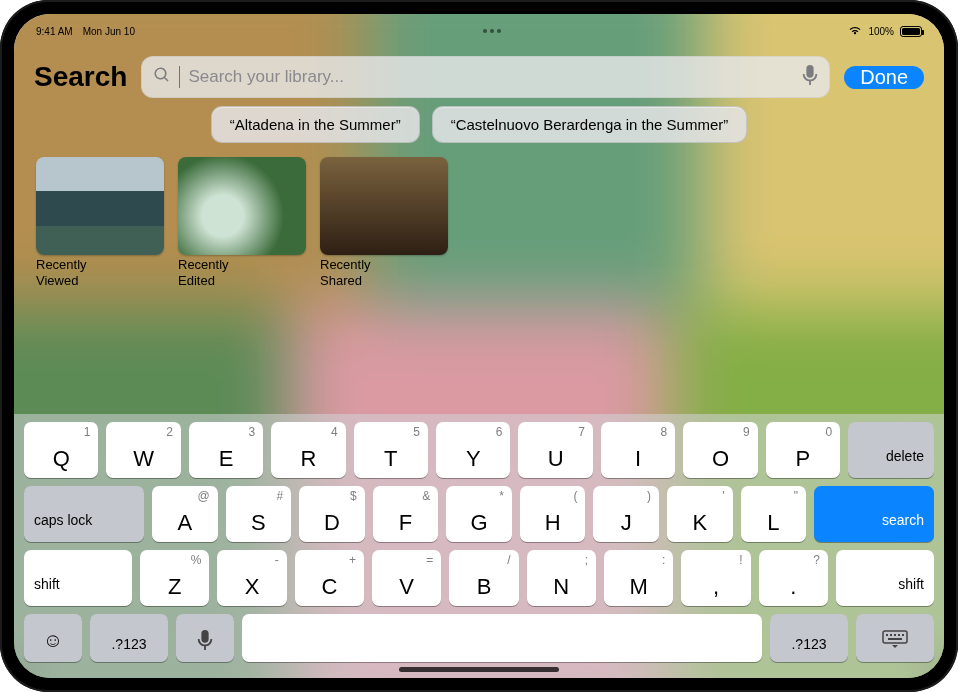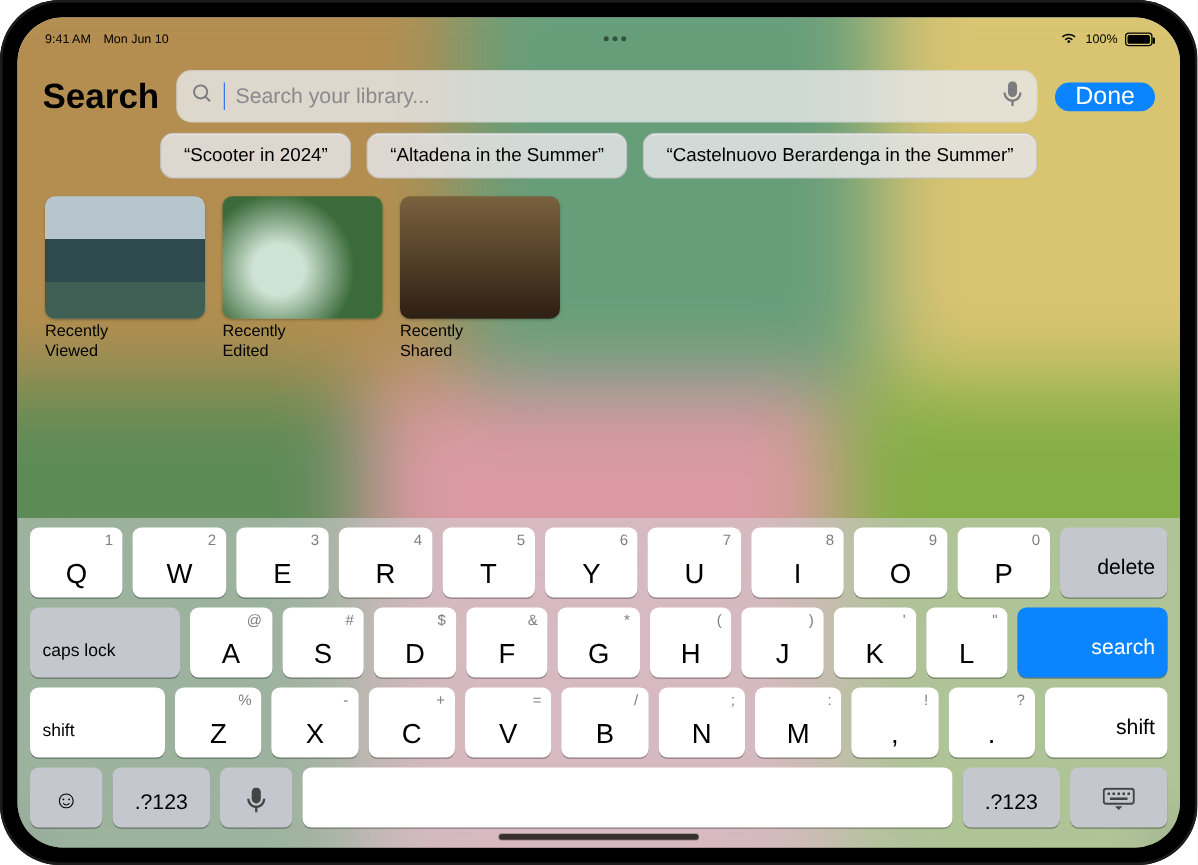--- a/index.html
+++ b/index.html
@@ -104,21 +104,21 @@
   .krow{display:flex;gap:8px;}
   .key, .skey{
     background:#fff;border:none;border-radius:7px;height:56px;
     box-shadow:0 1px 0 rgba(0,0,0,.35);
     display:flex;flex-direction:column;align-items:center;justify-content:flex-end;
     padding:0 0 6px;font-size:22px;color:#000;position:relative;
   }
   .skey{background:#c4c7cd;}
   .key .alt, .skey .alt{position:absolute;top:3px;right:8px;font-size:12px;color:#7e7e83;}
   .lbl-bl{font-size:14px;align-self:flex-start;padding:0 0 8px 10px;}
-  .lbl-br{font-size:17px;align-self:flex-end;padding:0 10px 8px 0;}
+  .lbl-br{font-size:14px;align-self:flex-end;padding:0 10px 8px 0;}
   .search-key{background:#0a84ff;color:#fff;}
   .w-std{flex:1;}       
   .w-tab{width:78px;}
   .w-del{width:86px;}
   .w-caps{width:120px;}
   .w-search{width:120px;}
   .w-shift{width:108px;}
   .w-shiftR{width:98px;}
   .w-emoji{width:58px;}
   .w-sym{width:78px;align-items:flex-end;}
@@ -187,21 +187,20 @@
           <span>
             <svg class="mic-svg" viewBox="0 0 16 22">
                 <path d="M8 14a4 4 0 0 0 4-4V4a4 4 0 1 0-8 0v6a4 4 0 0 0 4 4Zm6-4a6 6 0 0 1-12 0H0a8 8 0 0 0 7 7.94V22h2v-4.06A8 8 0 0 0 16 10h-2Z"></path>
               </svg>
           </span>
         </div>
         <button class="done-btn">Done</button>
       </div>
 
       <div class="chips">
-        <button class="chip">“Scooter in 2024”</button>
         <button class="chip">“Altadena in the Summer”</button>
         <button class="chip">“Castelnuovo Berardenga in the Summer”</button>
       </div>
 
       <div class="recents">
         <div class="album">
           <div class="thumb t1"></div>
           <div class="t">Recently
 Viewed</div>
         </div>

